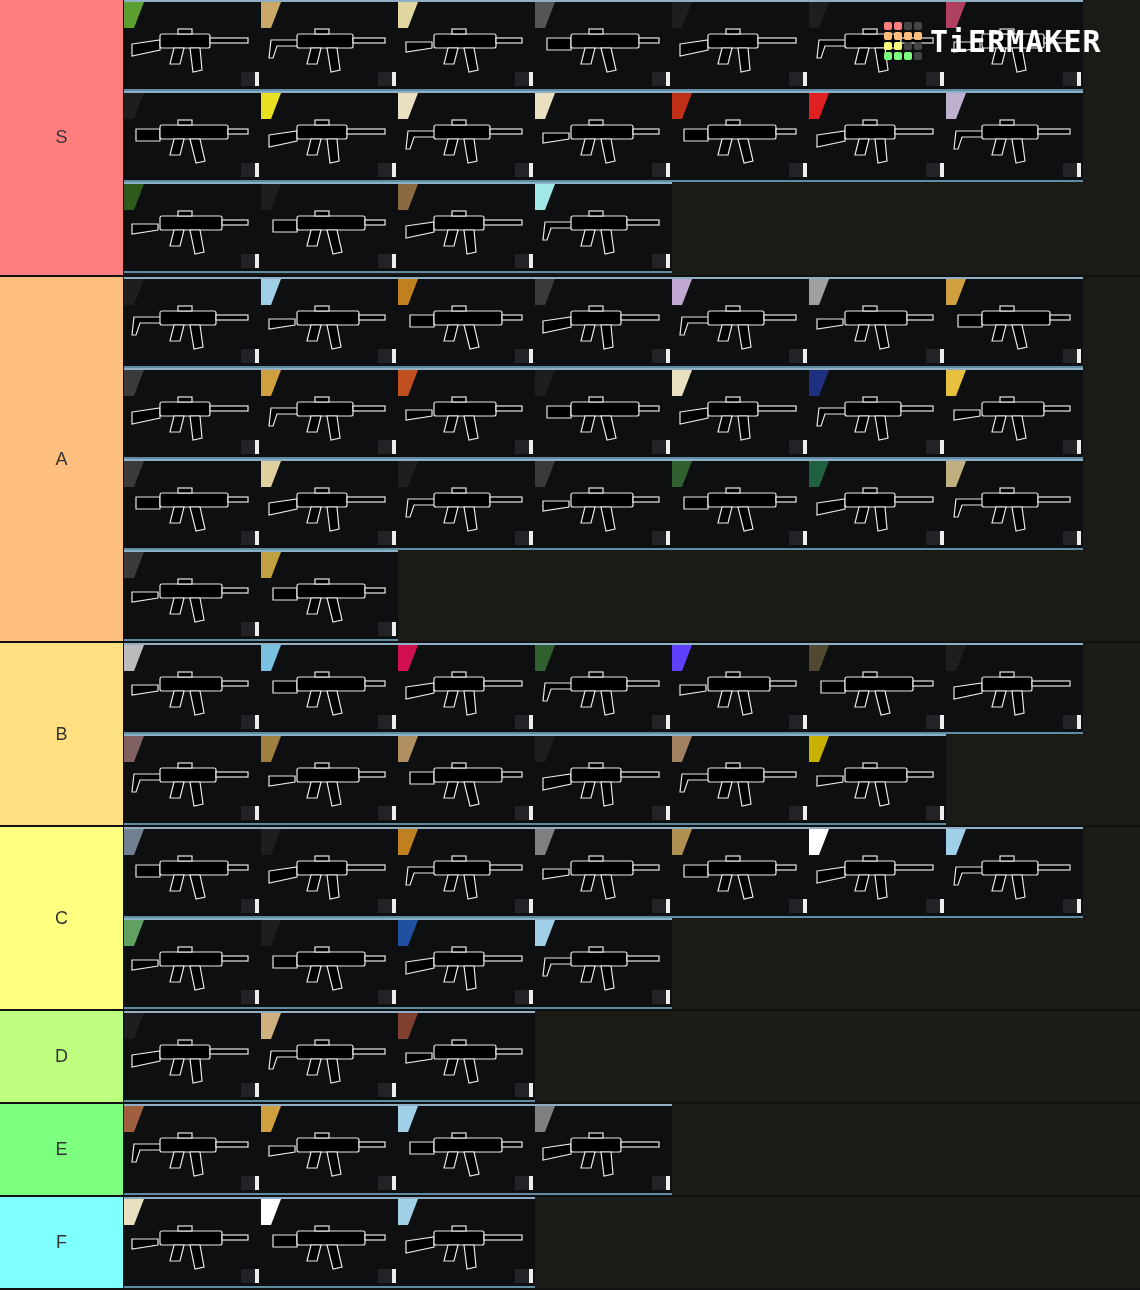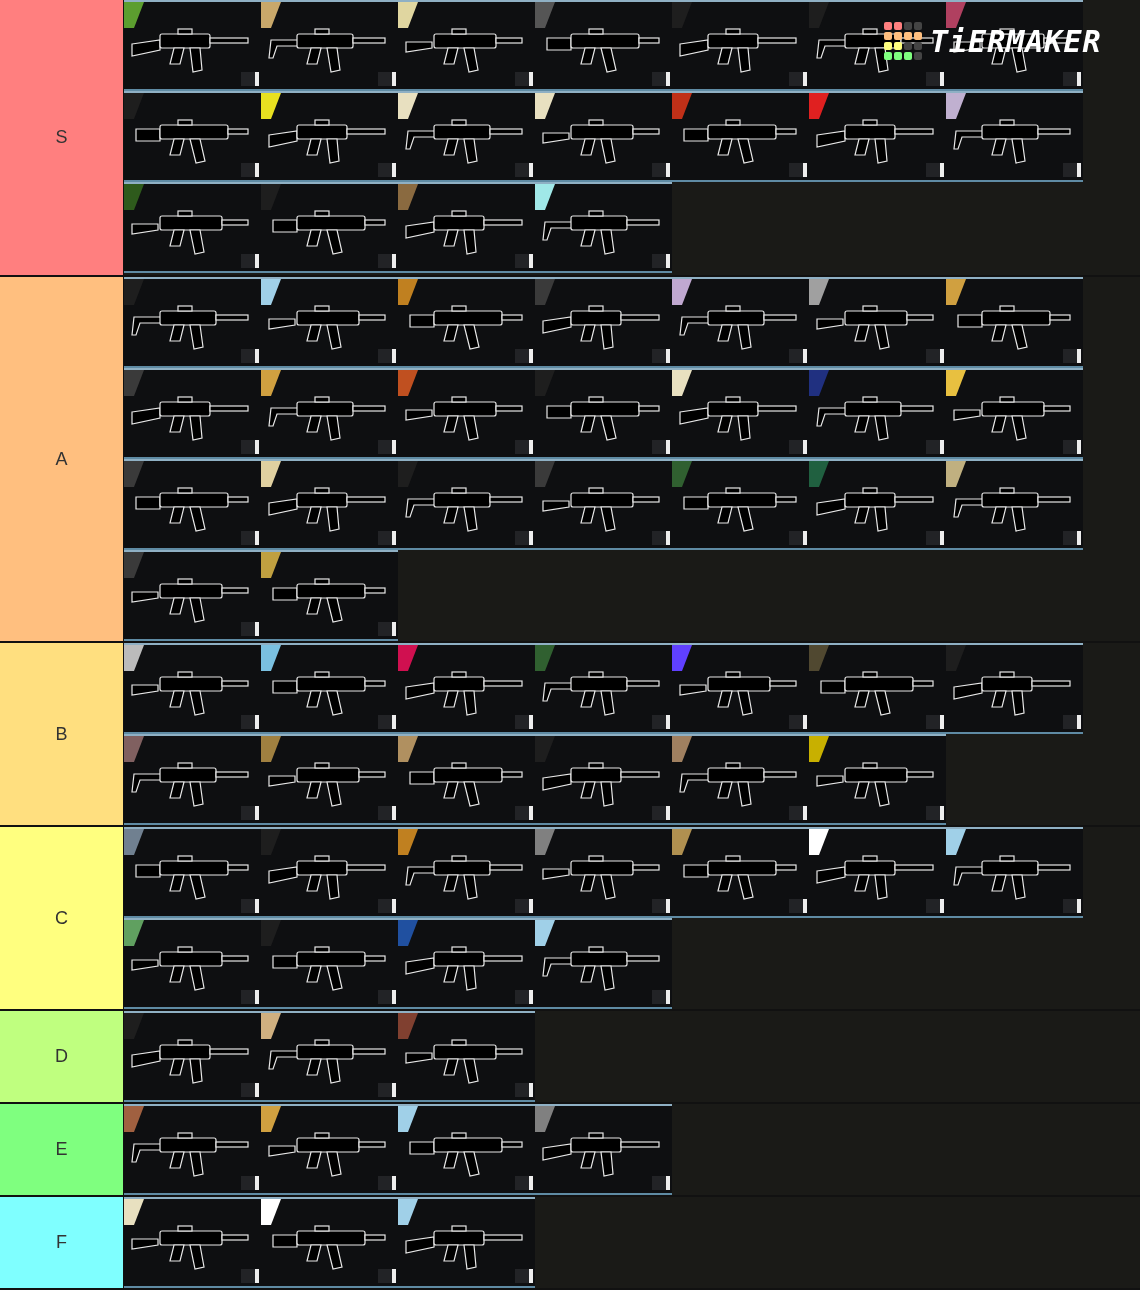--- a/index.html
+++ b/index.html
@@ -9,21 +9,21 @@
   .tier-label { width:124px; flex:0 0 124px; display:flex; align-items:center; justify-content:center; font-size:18px; color:#333; border-right:1px solid #111; box-sizing:border-box; }
   .tier-items { flex:1; display:flex; flex-wrap:wrap; align-content:flex-start; padding-right:57px; }
   .item { width:137px; height:91px; box-sizing:border-box; position:relative; background:#0e0f11; border-top:2px solid #8fb0c4; border-bottom:2px solid #5f8ba4; overflow:hidden; cursor:pointer; }
   .item .corner { position:absolute; left:0; top:0; width:0; height:0; border-top:26px solid transparent; border-right:10px solid transparent; }
   .item .gun { position:absolute; left:6px; top:14px; width:125px; height:60px; }
   .item .badge { position:absolute; right:2px; bottom:3px; width:18px; height:14px; background:#222326; }
   .item .badge::after { content:""; position:absolute; right:0; top:0; width:4px; height:14px; background:#eee; }
   .logo { position:absolute; left:884px; top:22px; display:flex; align-items:center; gap:8px; }
   .logo-grid { display:grid; grid-template-columns:repeat(4,8px); grid-gap:2px; }
   .logo-grid span { width:8px; height:8px; border-radius:2px; display:block; }
-  .logo-text { color:#fff; font-family:"DejaVu Sans Mono", monospace; font-weight:bold; font-size:30px; letter-spacing:1px;font-style:italic; }
+  .logo-text { color:#fff; font-family:"DejaVu Sans Mono", monospace; font-weight:bold; font-size:30px; letter-spacing:1px; }
 </style>
 </head>
 <body>
 
 <div class="board" id="board">
     <div class="tier" style="height: 277px;">
       <div class="tier-label" style="background: rgb(255, 127, 127);">S</div>
       <div class="tier-items">
         <div class="item" title="ak-style-rifle">
           <div class="corner" style="border-width: 26px 10px 0px; border-left-style: solid; border-left-color: rgb(92, 158, 47); border-top-style: solid; border-top-color: rgb(92, 158, 47); border-right-style: solid; border-right-color: transparent; border-bottom-style: initial; border-bottom-color: initial; width: 0px; height: 0px;"></div>

